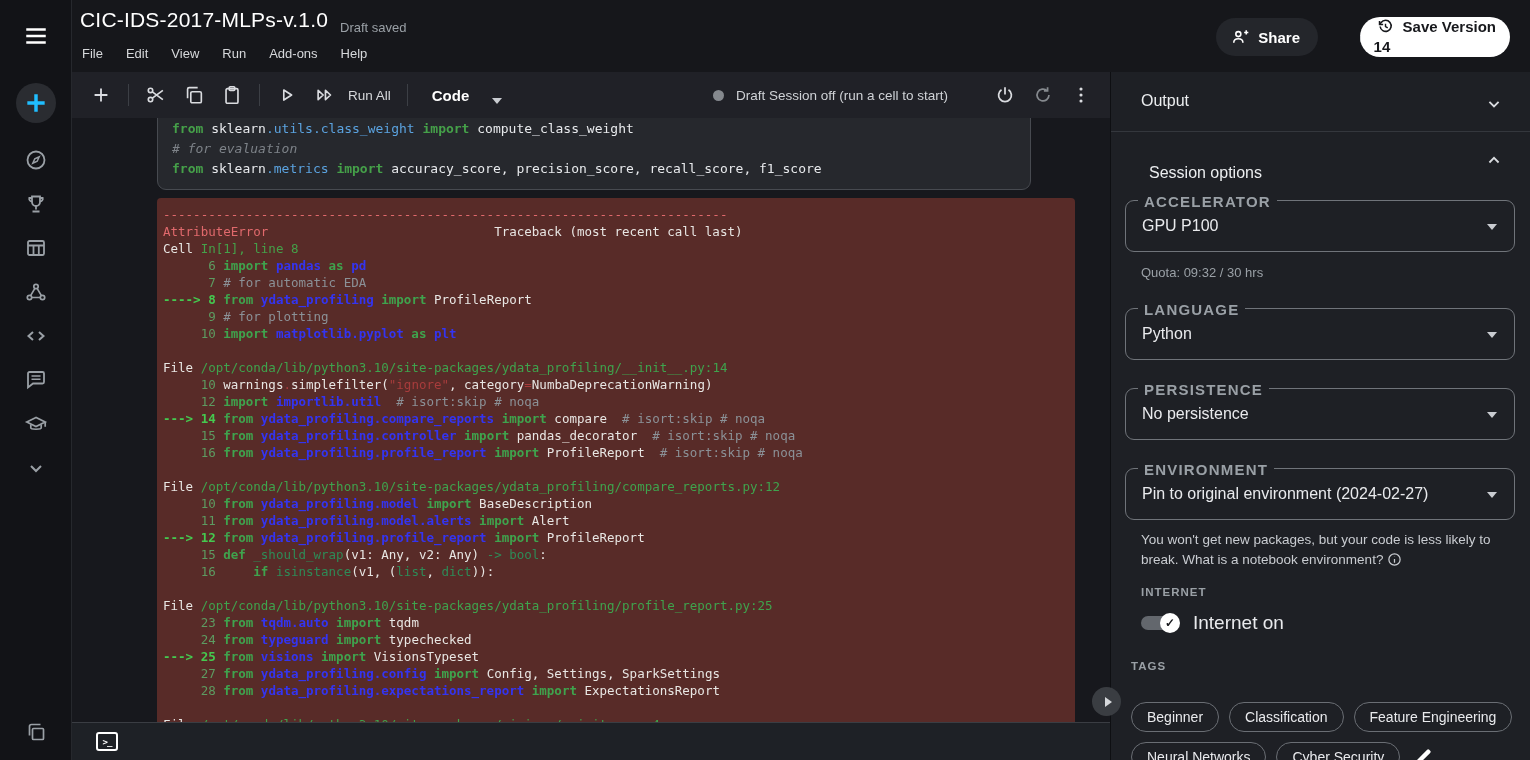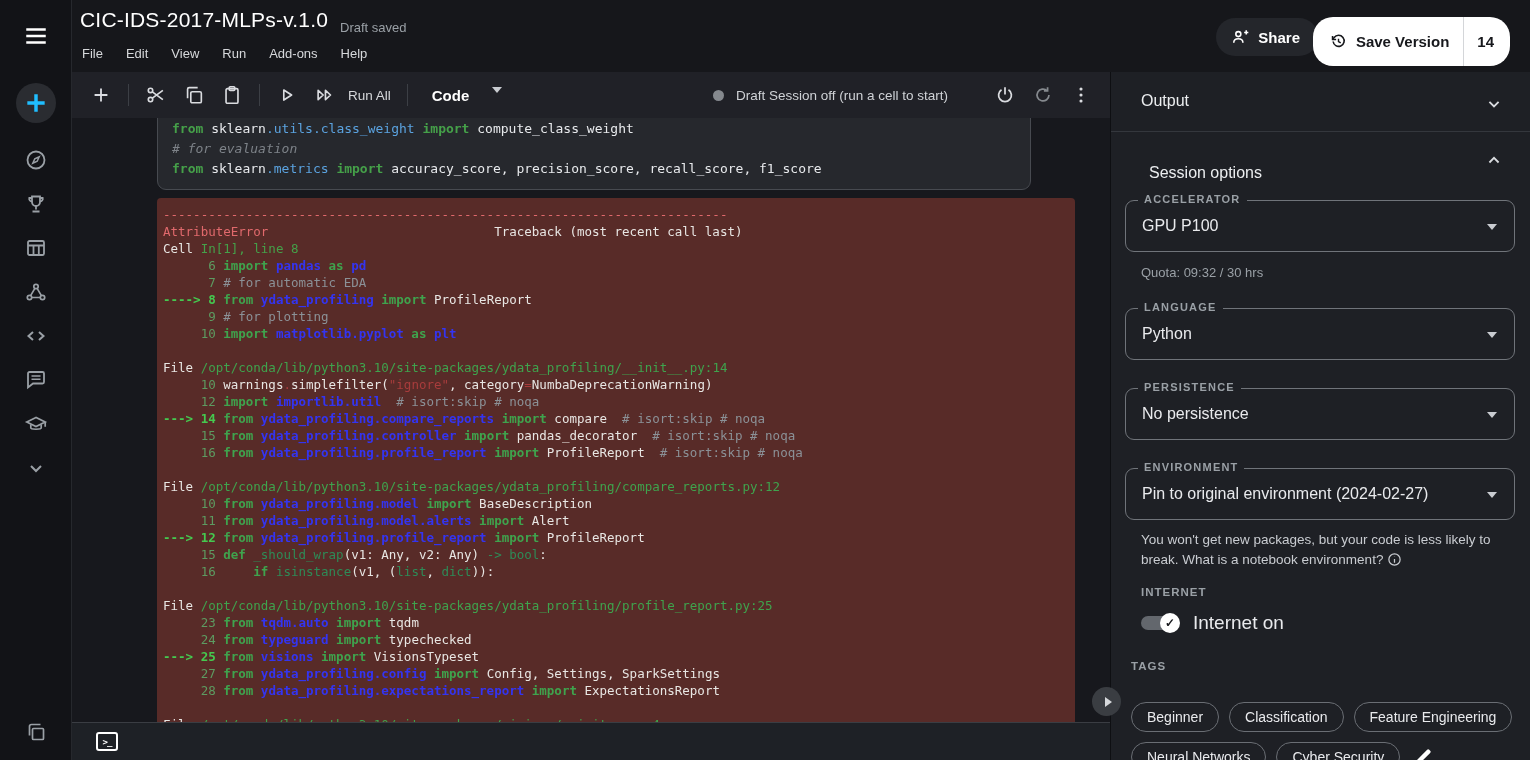--- a/index.html
+++ b/index.html
@@ -21,34 +21,34 @@
   #create-btn{background:#2a2c31;border-radius:50%;color:var(--blue);}
 
   
   #header{position:absolute;left:72px;top:0;width:1458px;height:72px;background:var(--header);z-index:20;}
   #nb-title{position:absolute;left:8px;top:8px;font-size:21px;font-weight:500;color:#fff;letter-spacing:.2px;}
   #draft-status{position:absolute;left:268px;top:20px;font-size:13px;color:var(--muted);}
   #menubar{position:absolute;left:10px;top:46px;display:flex;gap:23px;font-size:13px;color:#d6d8db;}
   #menubar span{cursor:pointer;}
   #share-btn{position:absolute;right:212px;top:18px;height:38px;padding:0 18px 0 14px;border-radius:19px;
     background:#24262b;display:flex;align-items:center;gap:8px;font-size:15px;font-weight:700;color:#fff;cursor:pointer;}
-  #save-btn{position:absolute;right:20px;top:17px;height:49px;border-radius:20px;background:#fff;color:#17181c;
-    display:flex;align-items:center;cursor:pointer;overflow:hidden;}
+  #save-btn{position:absolute;right:20px;top:17px;height:40px;border-radius:20px;background:#fff;color:#17181c;
+    display:flex;align-items:flex-start;cursor:pointer;overflow:hidden;flex-direction:column;}
   #save-btn .sv-main{display:flex;align-items:center;gap:8px;padding:0 14px 0 16px;font-size:15px;font-weight:700;}
   #save-btn .sv-count{padding:0 16px 0 13px;border-left:1px solid #d4d6d9;font-size:15px;font-weight:700;
     height:100%;display:flex;align-items:center;}
 
   
   #main{position:absolute;left:72px;top:72px;width:1038px;height:688px;background:var(--canvas);}
   #toolbar{position:absolute;left:0;top:0;width:100%;height:46px;background:var(--toolbar);
     display:flex;align-items:center;padding:0 12px;gap:4px;z-index:6;}
   .tbtn{width:34px;height:34px;display:flex;align-items:center;justify-content:center;color:#dadce0;cursor:pointer;flex:none;}
   .tsep{width:1px;height:22px;background:#3c3f45;margin:0 6px;flex:none;}
   #runall-label{font-size:13.5px;color:#d6d8db;margin:0 6px 0 2px;cursor:pointer;}
-  #celltype{display:flex;align-items:flex-start;gap:23px;margin-left:14px;cursor:pointer;}
+  #celltype{display:flex;align-items:flex-end;gap:23px;margin-left:14px;cursor:pointer;}
   #celltype .lbl{font-size:15px;font-weight:700;color:#fff;}
   .caret{width:0;height:0;border-left:5px solid transparent;border-right:5px solid transparent;border-top:6px solid #c9ccd1;}
   #session-status{margin-left:auto;display:flex;align-items:center;gap:12px;}
   #session-dot{width:11px;height:11px;border-radius:50%;background:#85898e;}
   #session-text{font-size:13.5px;color:#cfd2d6;margin-right:36px;}
 
   
   #cells{position:absolute;left:0;top:46px;width:100%;height:604px;overflow:hidden;}
   #code-cell{position:absolute;left:85px;top:-30px;width:874px;background:var(--cell);
     border:1px solid var(--cellborder);border-radius:9px;padding:30px 16px 10px 14px;}
@@ -80,21 +80,21 @@
     font-family:"DejaVu Sans Mono",monospace;font-size:9px;font-weight:bold;display:flex;
     align-items:center;justify-content:center;cursor:pointer;letter-spacing:-1px;}
 
   
   #panel{position:absolute;left:1110px;top:72px;width:420px;height:688px;background:var(--panel);
     border-left:1px solid #0e0f12;z-index:10;}
   .panel-header{position:absolute;left:30px;font-size:16px;font-weight:400;color:#eceef0;}
   .panel-chev{position:absolute;right:26px;color:#dadce0;cursor:pointer;}
   #panel-div{position:absolute;left:0;top:59px;width:100%;height:1px;background:var(--divider);}
   .field{position:absolute;left:14px;width:390px;height:52px;border:1px solid #70747a;border-radius:9px;cursor:pointer;}
-  .field .flabel{position:absolute;top:-8px;left:12px;font-size:11px;letter-spacing:1.2px;color:var(--muted);
+  .field .flabel{position:absolute;top:-8px;left:12px;font-size:15px;letter-spacing:1.2px;color:var(--muted);
     background:var(--panel);padding:0 6px;font-weight:600;}
   .field .fvalue{position:absolute;left:16px;top:0;line-height:50px;font-size:16px;color:#e9eaed;}
   .field .caret{position:absolute;right:17px;top:23px;}
   .panel-note{position:absolute;left:30px;font-size:13px;color:var(--muted);}
   .panel-label{position:absolute;left:30px;font-size:11.5px;font-weight:700;letter-spacing:1px;color:var(--muted);}
   #toggle-row{position:absolute;left:30px;top:540px;display:flex;align-items:center;gap:16px;}
   #toggle{position:relative;width:36px;height:14px;background:#63676d;border-radius:7px;cursor:pointer;}
   #toggle .knob{position:absolute;right:-3px;top:-3px;width:20px;height:20px;border-radius:50%;background:#fff;
     color:#17181c;font-size:12px;font-weight:bold;display:flex;align-items:center;justify-content:center;}
   #toggle-text{font-size:19px;color:#e9eaed;}

